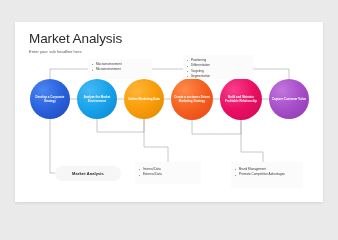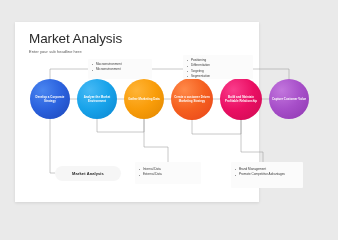--- a/index.html
+++ b/index.html
@@ -11,21 +11,21 @@
   }
   #stage {
     position: relative;
     width: 338px; height: 225px;
     background: #eaeaea;
   }
   
   #slide {
     position: absolute;
     left: 15px; top: 22px;
-    width: 244px; height: 180px;
+    width: 308px; height: 180px;
     background: #ffffff;
     box-shadow: 0 1px 3px rgba(0,0,0,0.10);
   }
   
   .title {
     position: absolute;
     left: 14px; top: 9px;
     font-size: 13.5px;
     font-weight: 400;
     color: #2b2b2b;

